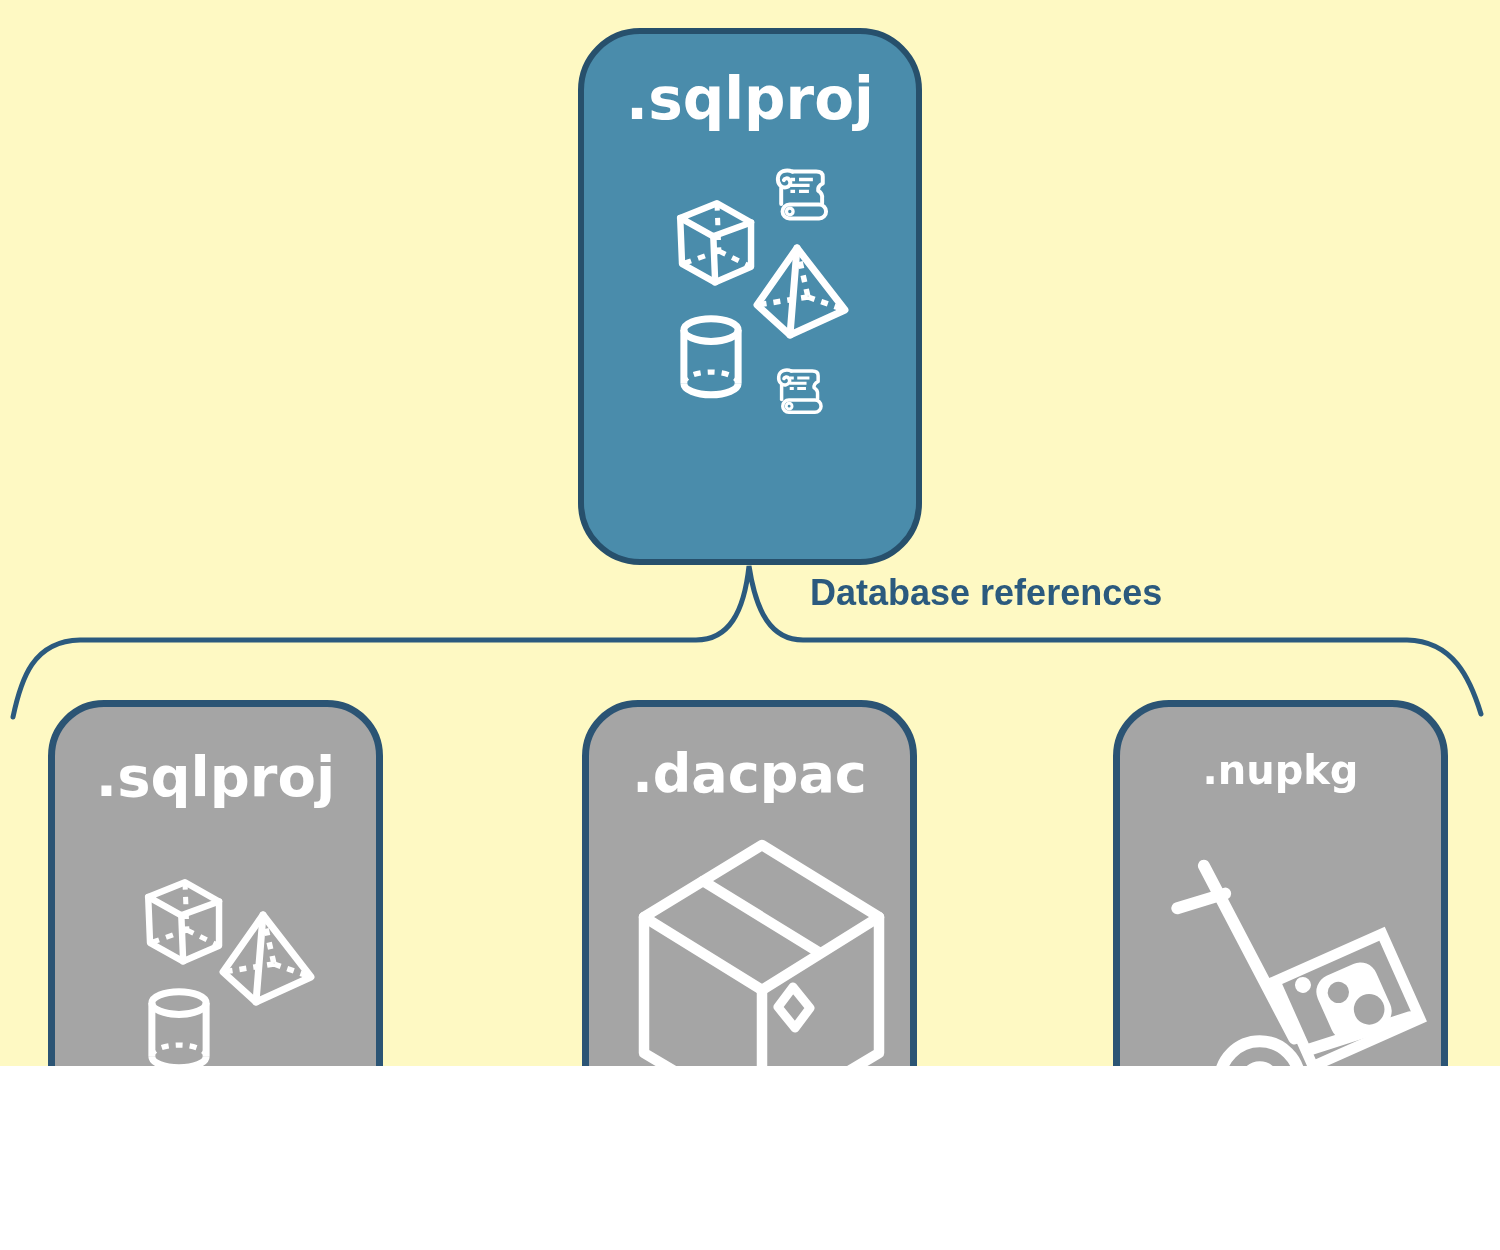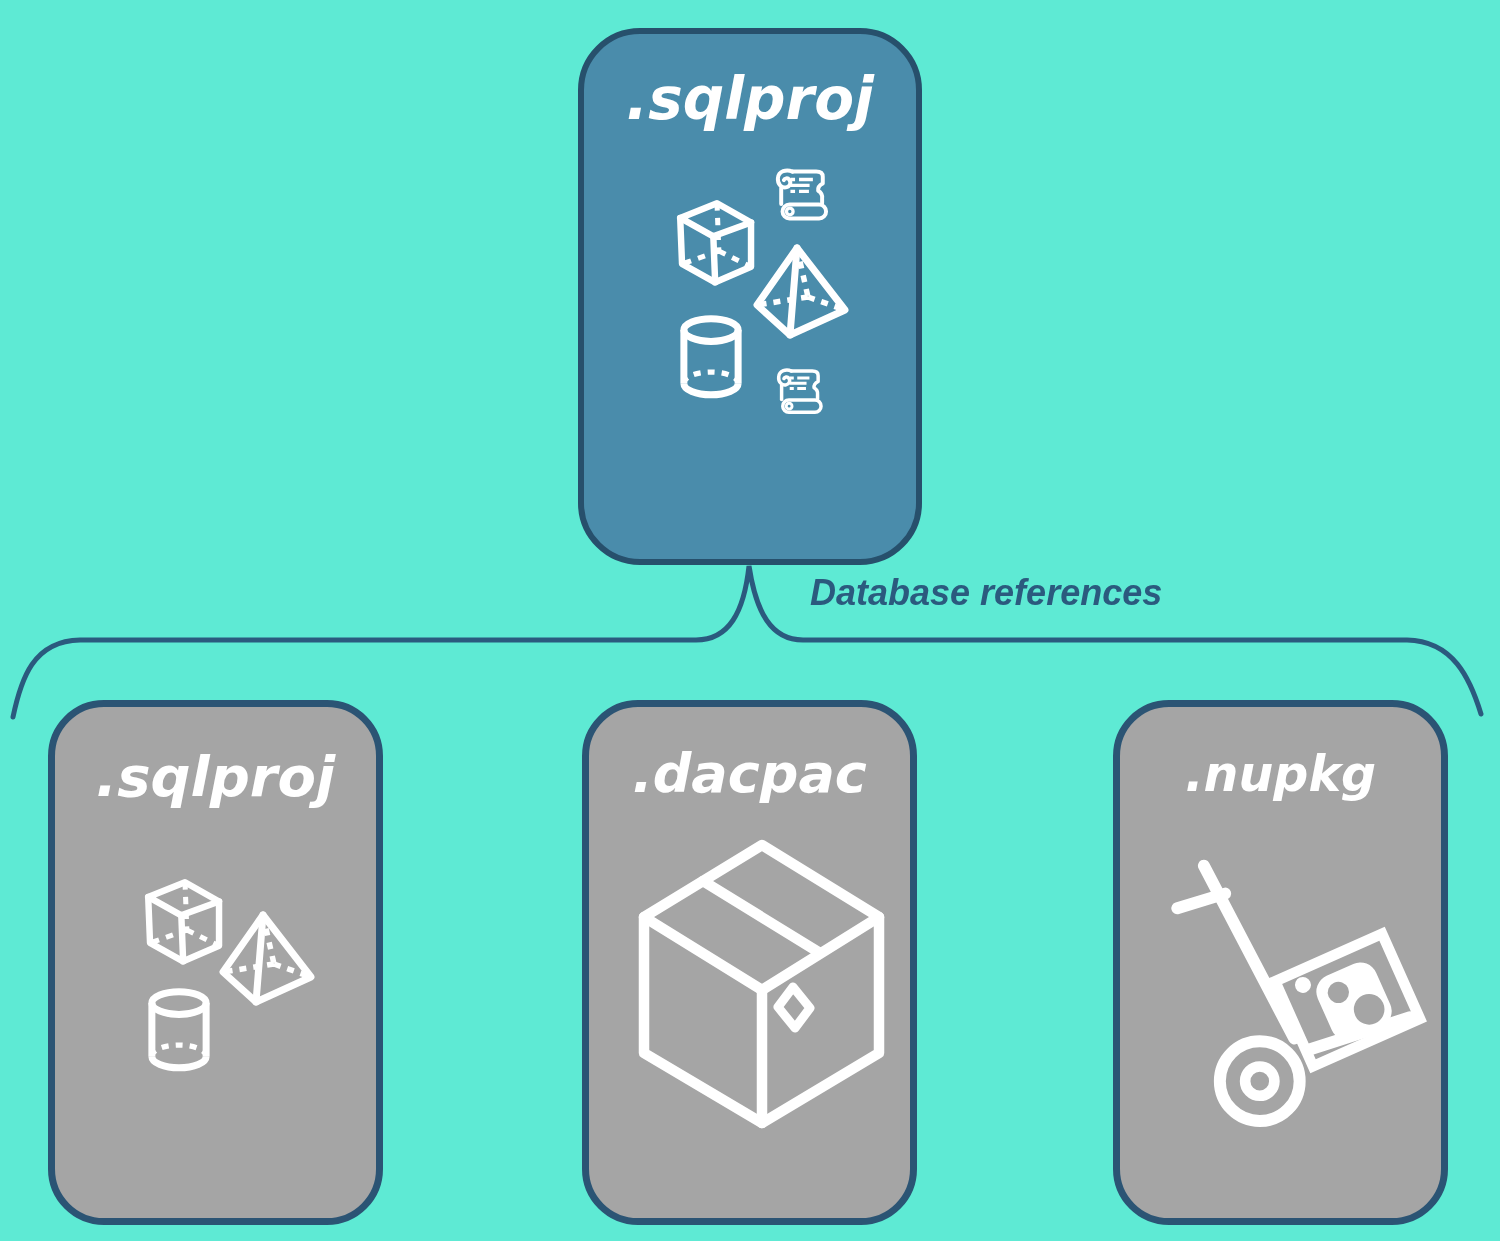--- a/index.html
+++ b/index.html
@@ -1,40 +1,39 @@
 <!DOCTYPE html>
 <html><head>
 <meta charset="utf-8">
 <style>
   html,body{margin:0;padding:0;background:#ffffff;}
   .canvas{
-    position:relative;width:1500px;height:1241px;background:#5eead4;overflow:hidden;
+    position:relative;width:1500px;height:1066px;background:#fef9c3;overflow:hidden;
     font-family:"Liberation Sans",sans-serif;
-    font-style:italic;
   }
   .box{position:absolute;box-sizing:border-box;}
   .box.root{
     left:578px;top:28px;width:344px;height:537px;
     background:#4a8cab;border:6px solid #27506c;border-radius:62px;
   }
   .box.child{
     width:335px;height:525px;top:700px;
     background:#a5a5a5;border:7px solid #2b5474;border-radius:56px;
   }
   .box.child.c0{left:48px;}
   .box.child.c1{left:582px;}
   .box.child.c2{left:1113px;}
   .title{
     position:absolute;left:0;right:0;text-align:center;color:#ffffff;
     font-weight:bold;letter-spacing:0px;line-height:1.15;
   }
   .title.sqlproj{top:32px;font-size:58px;font-family:"DejaVu Sans",sans-serif;}
   .box.child .title.sqlproj{top:38px;font-size:56px;}
   .title.dacpac{top:36px;font-size:54px;font-family:"DejaVu Sans",sans-serif;}
-  .title.nupkg{top:40px;font-size:49px;font-family:"DejaVu Sans",sans-serif;}
+  .title.nupkg{top:40px;font-size:40px;font-family:"DejaVu Sans",sans-serif;}
   .icon{position:absolute;overflow:visible;}
   .brace{position:absolute;left:0;top:0;pointer-events:none;}
   .connector-label{
     position:absolute;left:810px;top:572px;
     font-size:36px;font-weight:bold;color:#2b5a7e;white-space:nowrap;
     font-family:"Liberation Sans",sans-serif;
   }
 </style>
 </head>
 <body>

